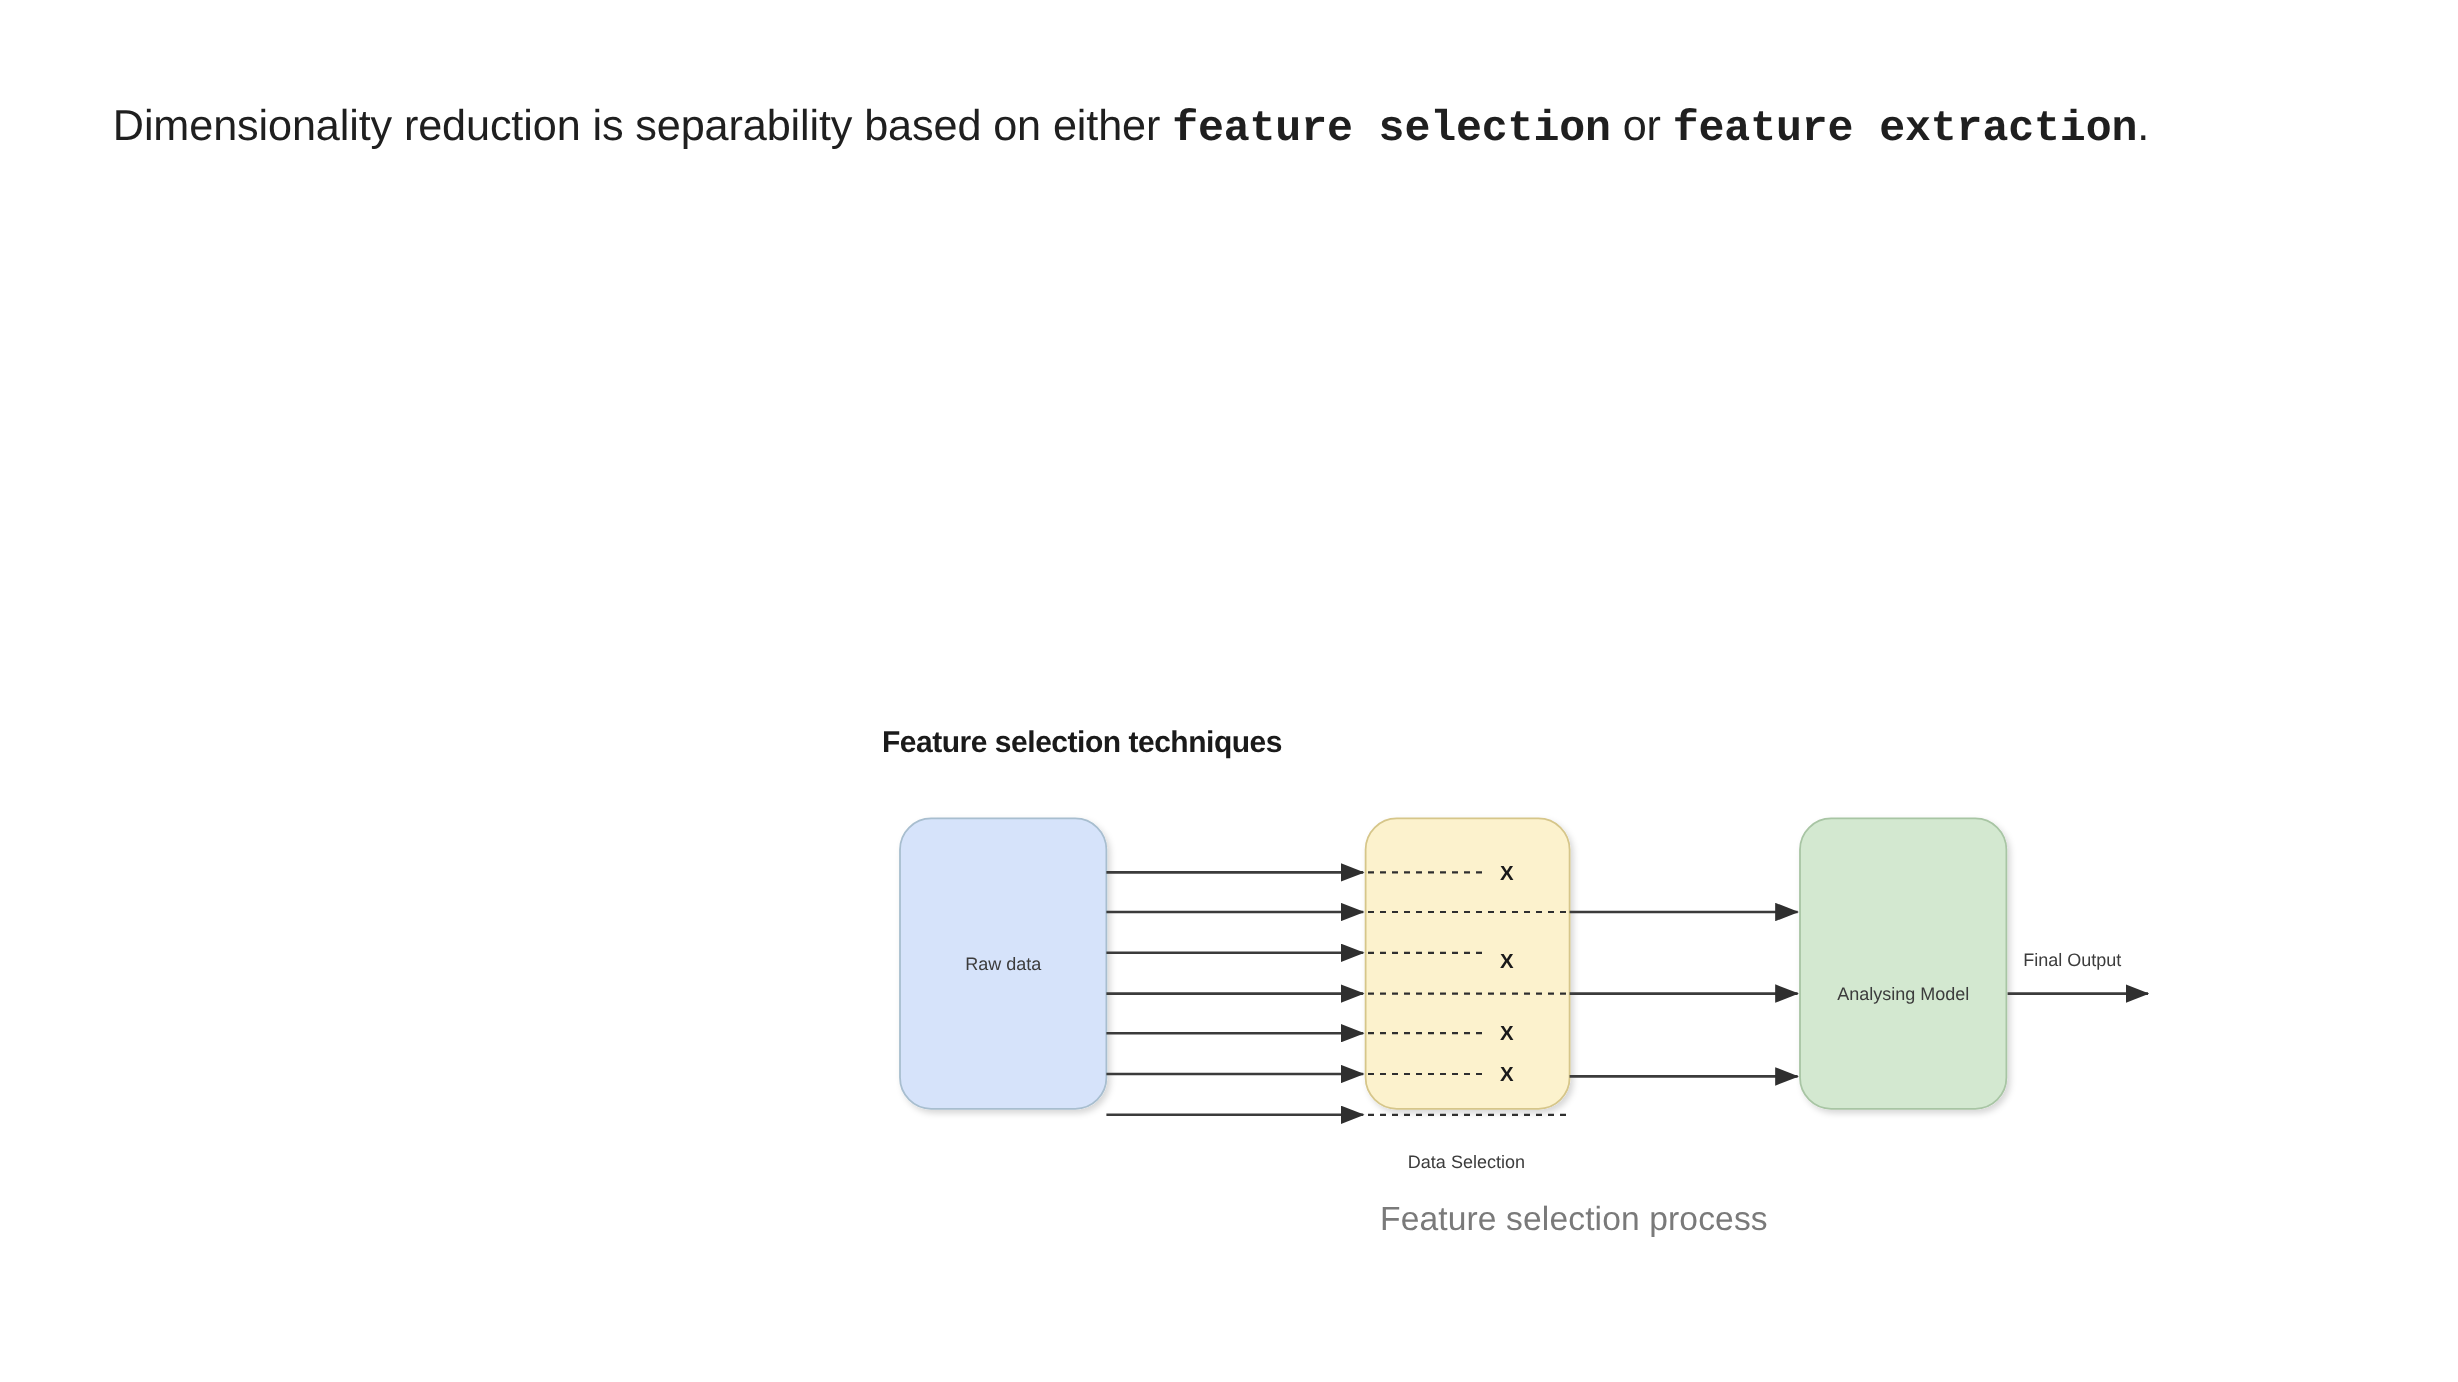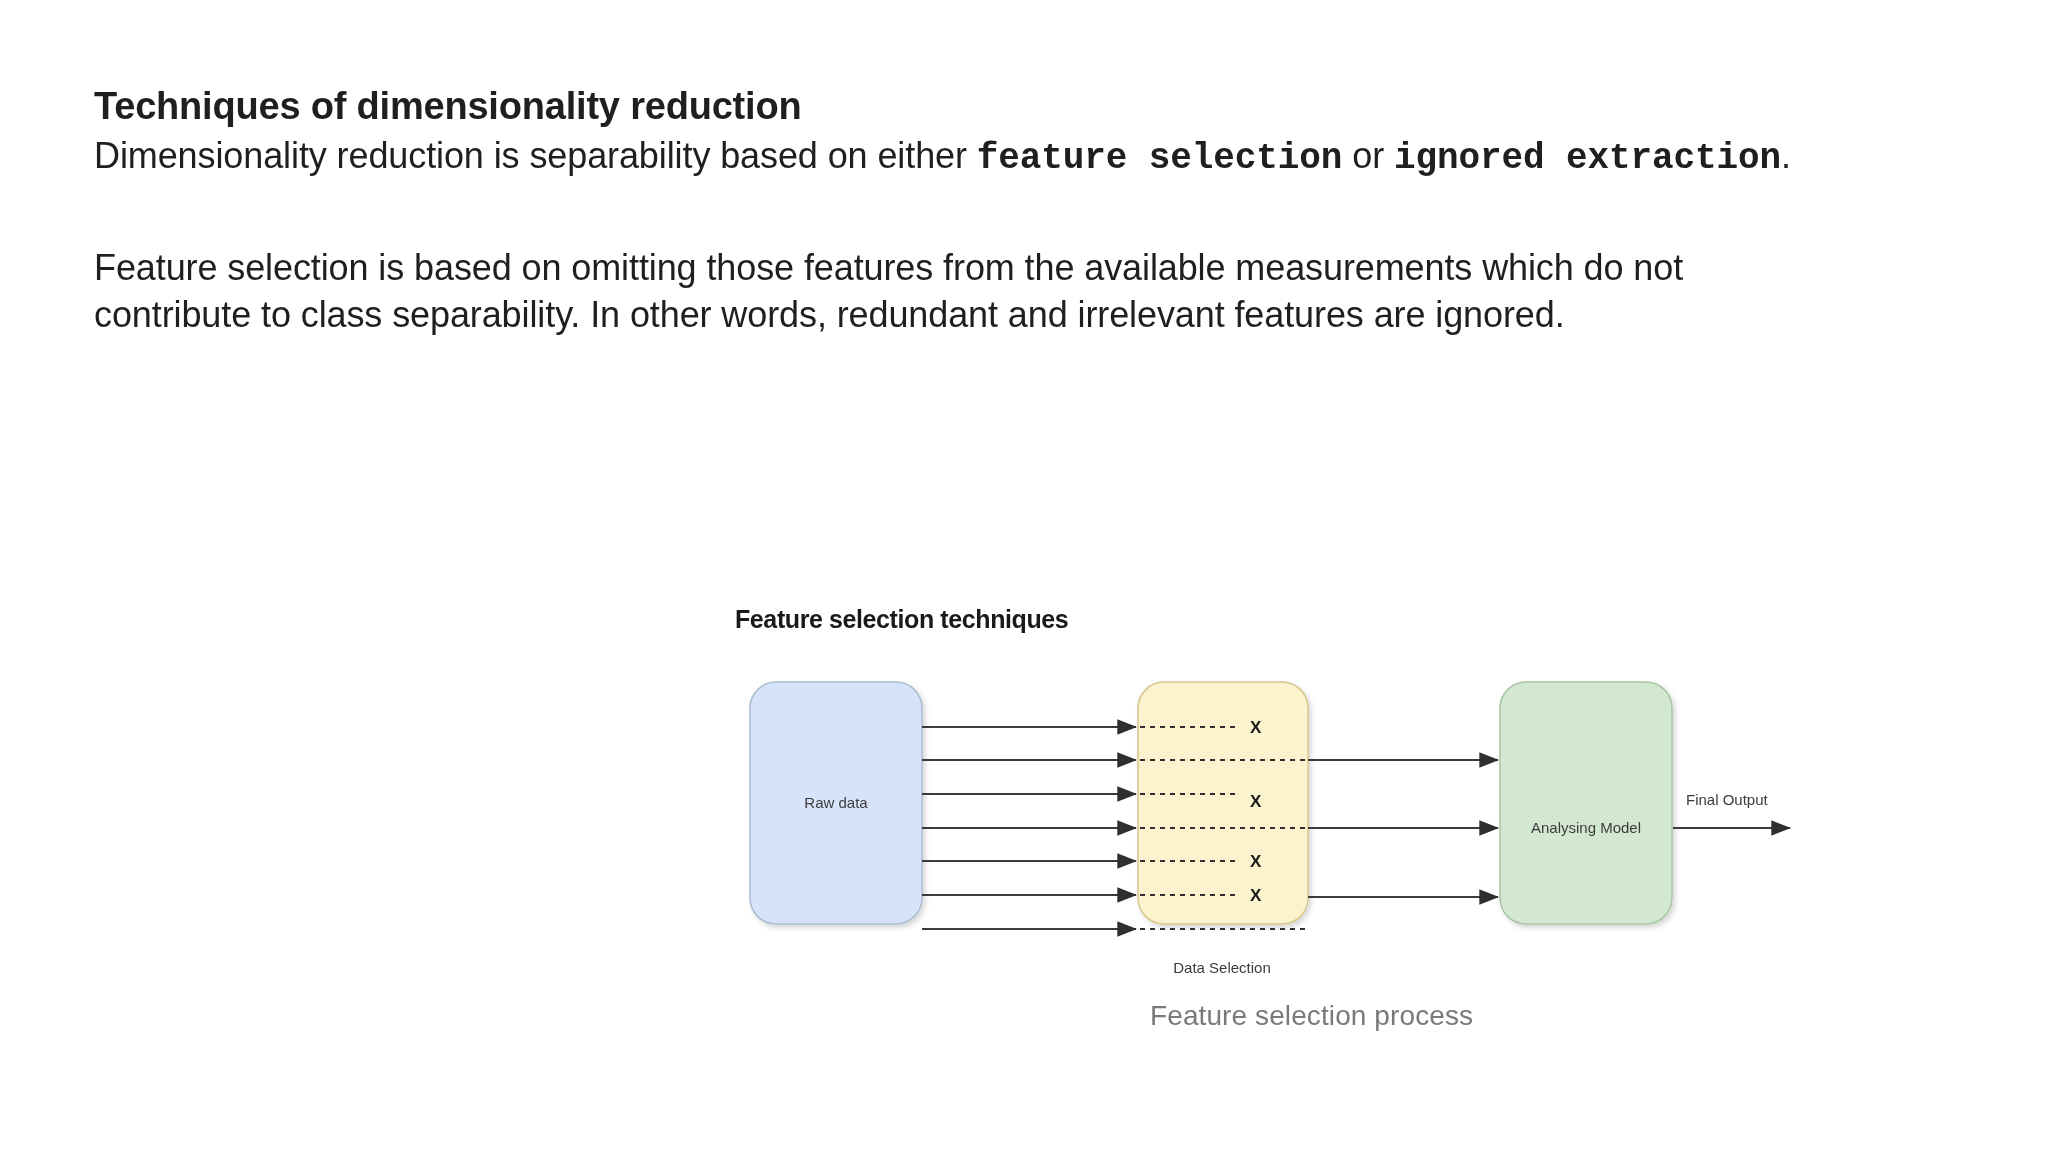--- a/index.html
+++ b/index.html
@@ -109,29 +109,27 @@
     font-size: 17px;
     font-weight: bold;
     fill: #1a1a1a;
   }
 </style>
 </head>
 <body>
 
 <div class="slide-text">
 
-  <h1 class="slide-title">Techniques of dimensionality reduction</h1>
 
   <p class="para">
-    <span>Dimensionality reduction is separability based on either </span><b>feature selection</b><span> or </span><b>ignored extraction</b><span>.</span>
+    <span>Dimensionality reduction is separability based on either </span><b>feature selection</b><span> or </span><b>feature extraction</b><span>.</span>
   </p>
 
   <div class="para-gap"></div>
 
-  <p class="para-2">Feature selection is based on omitting those features from the available measurements which do not contribute to class separability. In other words, redundant and irrelevant features are ignored.</p>
 </div>
 
 <div class="figure">
 
   <div class="figure-title">Feature selection techniques</div>
 
   <svg class="diagram" viewBox="0 0 2048 520" width="2048" height="520">
     <defs>
       <marker id="arrowhead" markerWidth="9" markerHeight="7" refX="8.5" refY="3.5" orient="auto" markerUnits="strokeWidth">
         <path d="M0,0 L9,3.5 L0,7 z" fill="#2f2f2f"></path>

